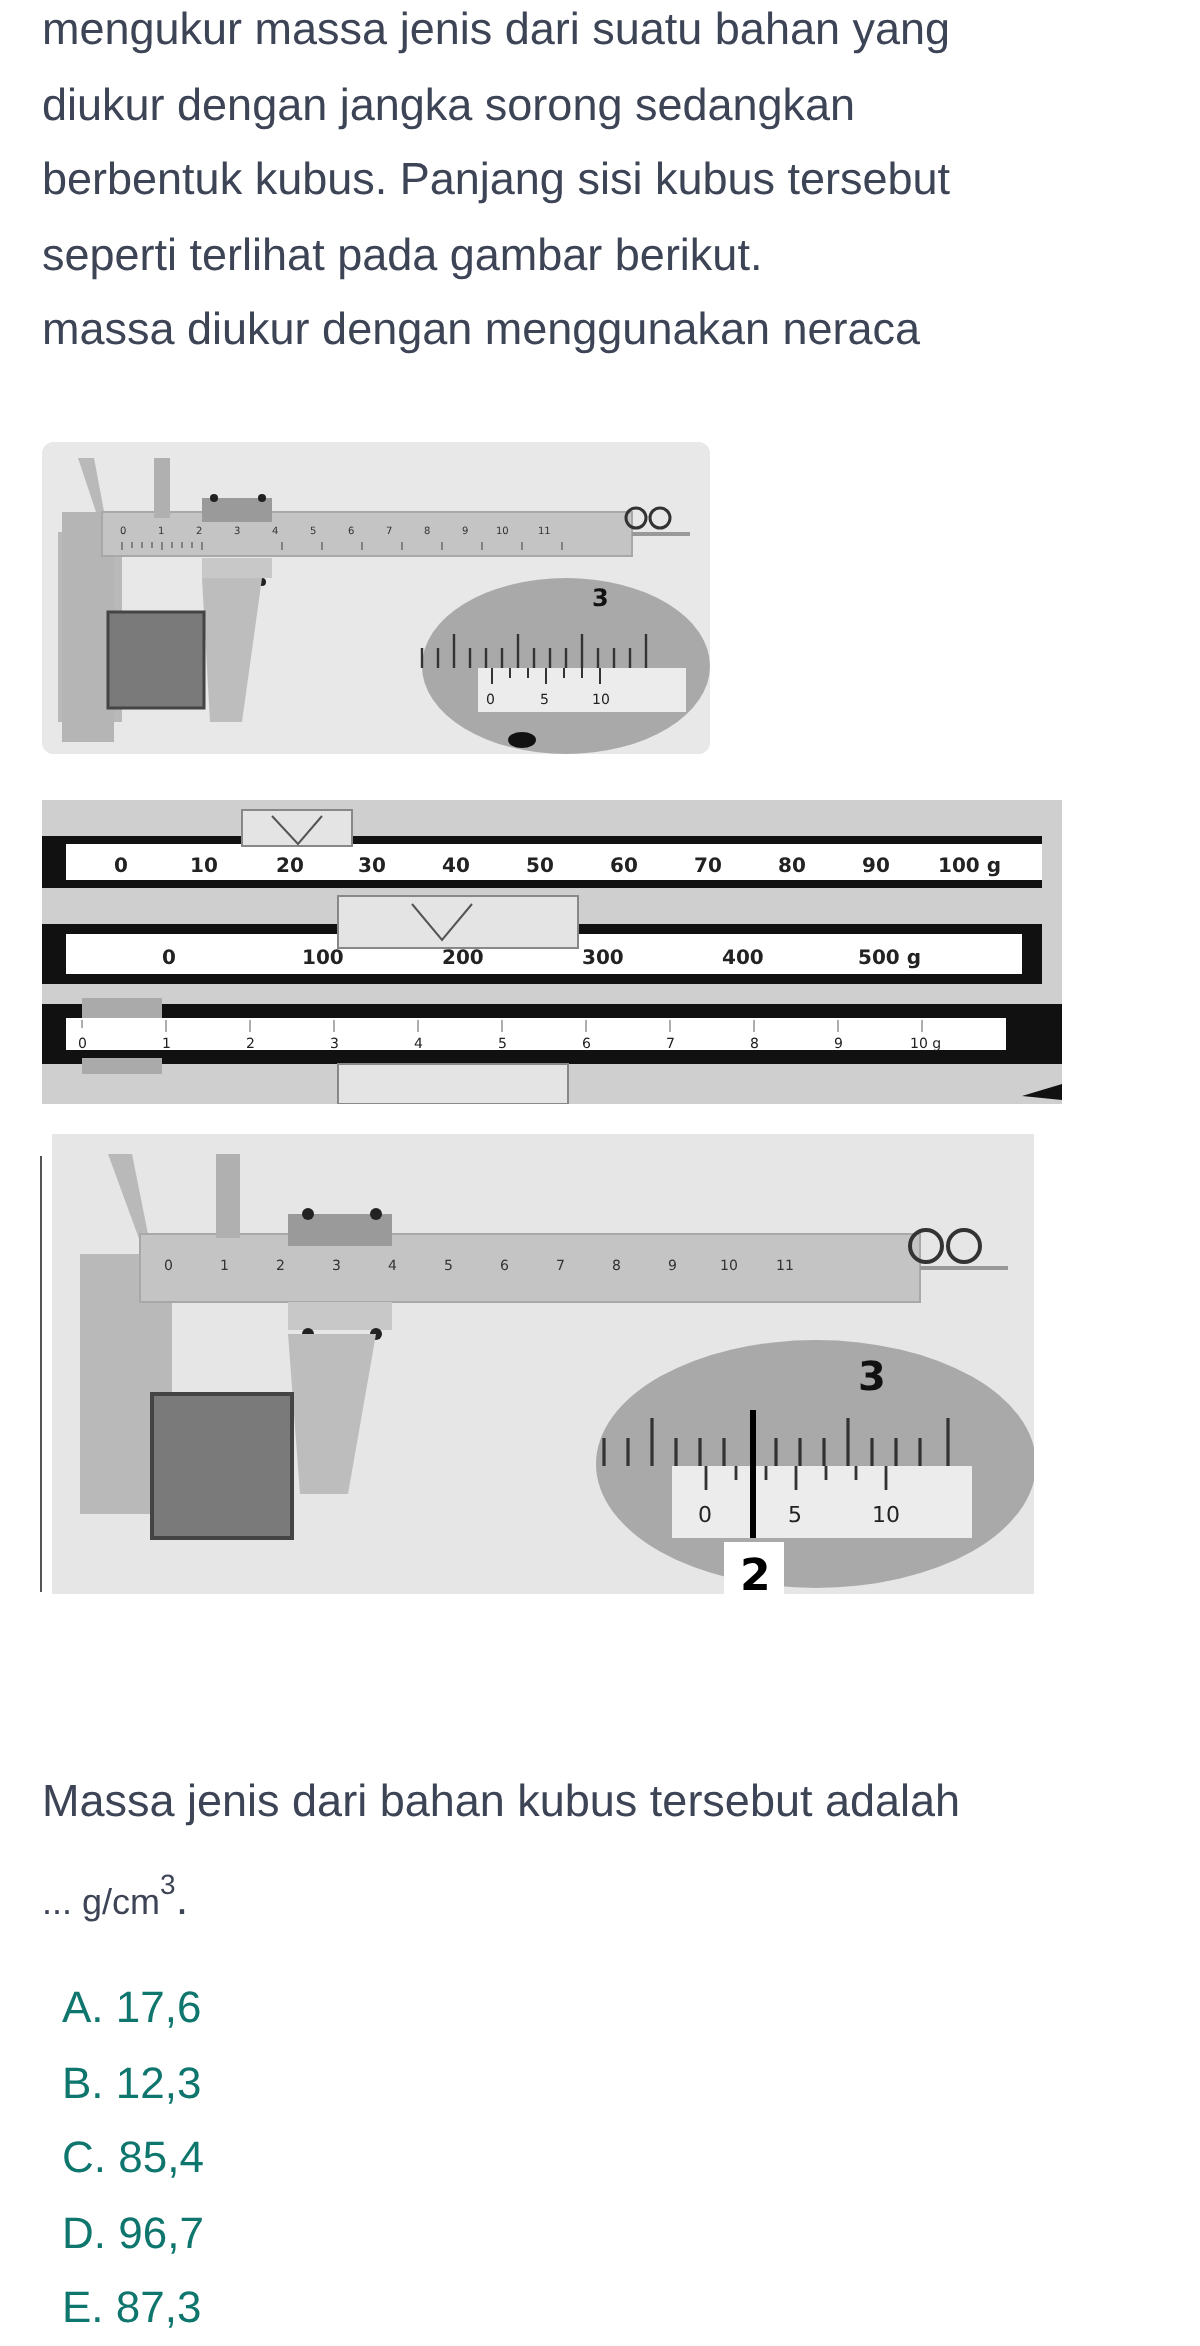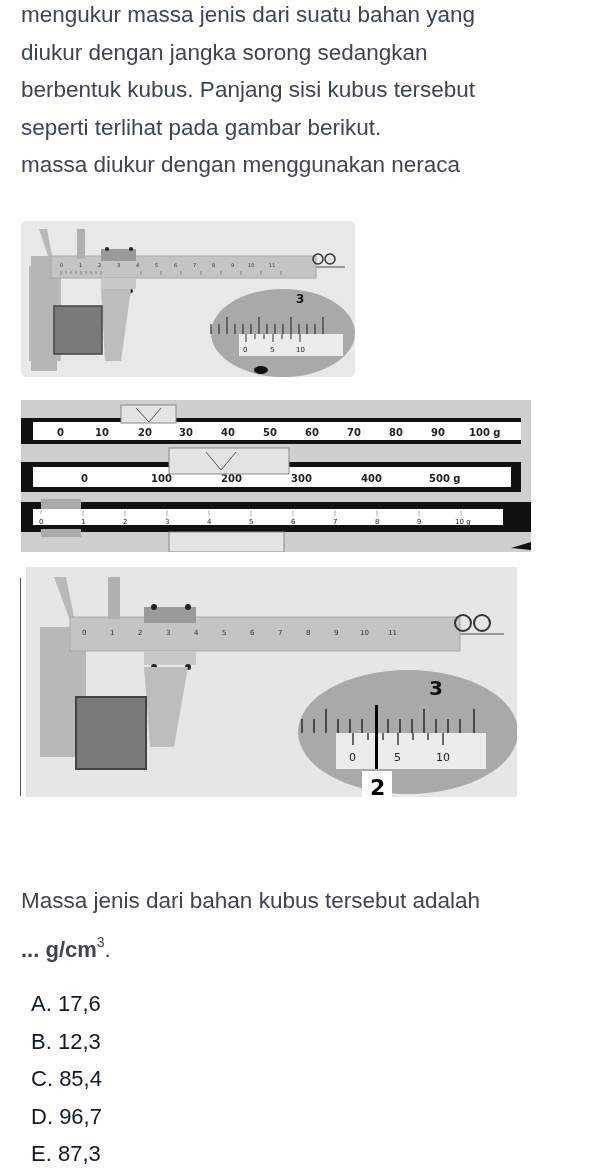--- a/index.html
+++ b/index.html
@@ -1,23 +1,23 @@
 <!DOCTYPE html>
 <html><head>
 <meta charset="utf-8">
 <style>
   html, body { margin:0; padding:0; background:#ffffff; }
   body { width:600px; height:1173px; position:relative; overflow:hidden;
          font-family:"Liberation Sans", "DejaVu Sans", sans-serif; color:#3b4252; }
   .para { position:absolute; left:21px; width:570px; font-size:22.5px; line-height:37.5px; color:#3d4456; }
   .para .line { display:block; white-space:nowrap; }
   .img-panel { position:absolute; background:#e6e6e6; overflow:hidden; }
-  .options { position:absolute; left:31px; top:985px; font-size:22px; color:#0f172a; }
+  .options { position:absolute; left:31px; top:985px; font-size:22px; color:#0f766e; }
   .opt { height:37.5px; line-height:37.5px; white-space:nowrap; }
-  .frac { font-size:22px;font-weight:bold; }
+  .frac { font-size:18px; }
   sup { font-size:14px; vertical-align:10px; }
   svg text { font-family:"DejaVu Sans", sans-serif; }
 </style>
 </head>
 <body>
 
 <div class="para" style="top:-4px;">
   <span class="line">mengukur massa jenis dari suatu bahan yang</span>
   <span class="line">diukur dengan jangka sorong sedangkan</span>
   <span class="line">berbentuk kubus. Panjang sisi kubus tersebut</span>

